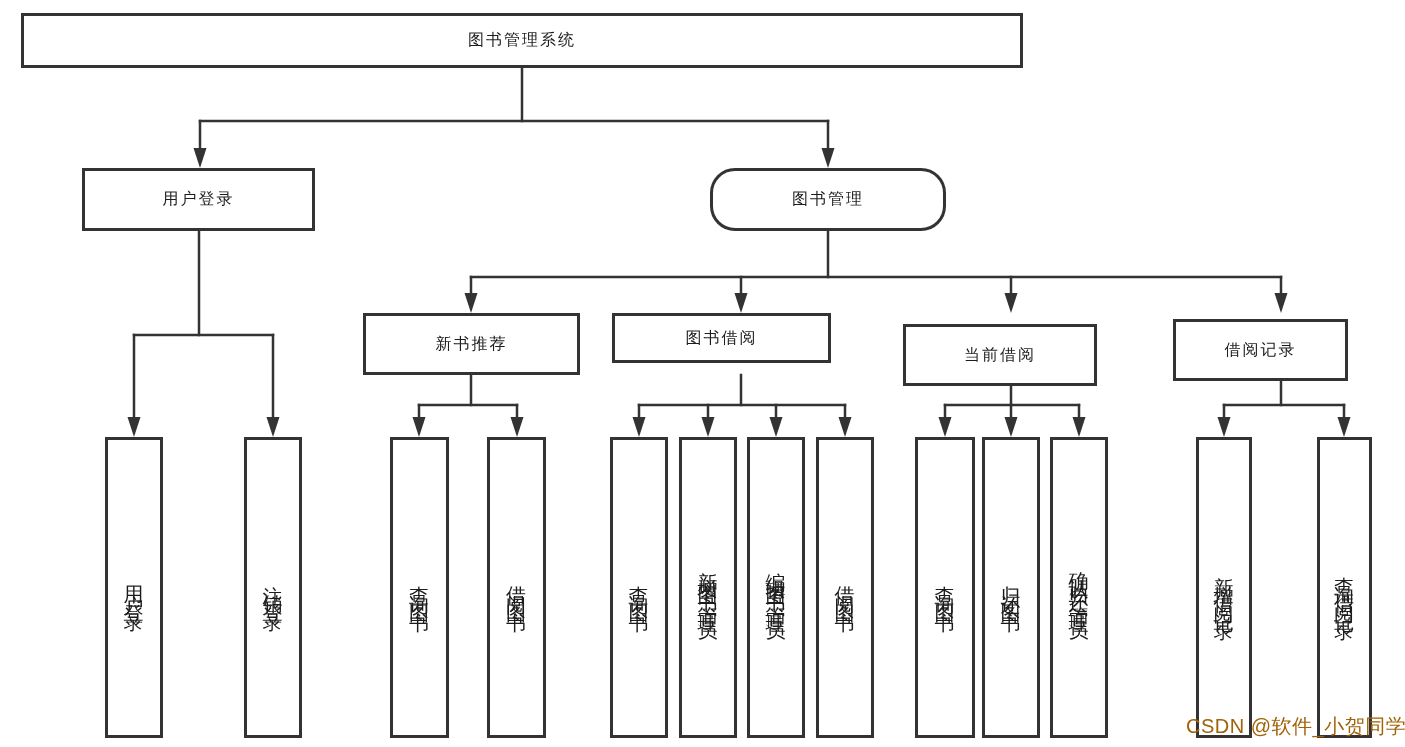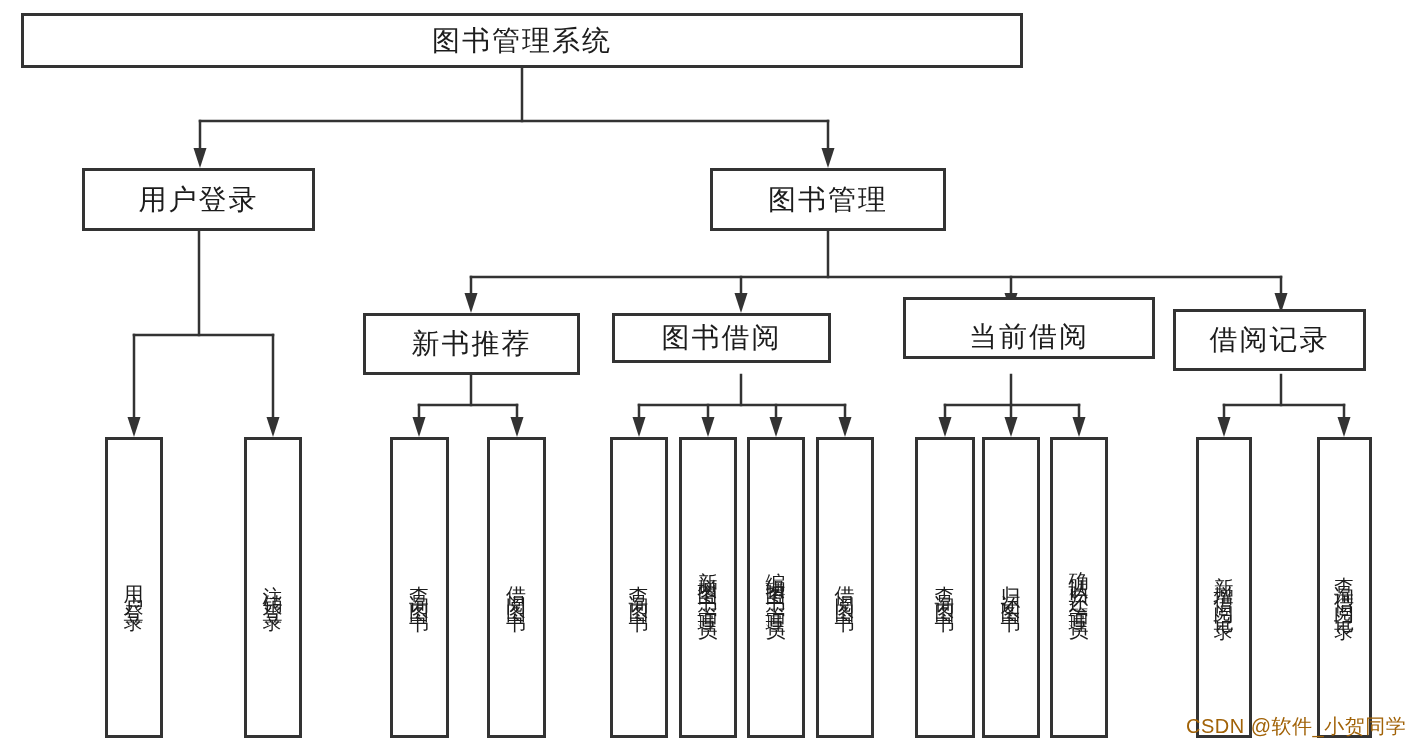--- a/index.html
+++ b/index.html
@@ -14,21 +14,21 @@
   .node{
     position:absolute;
     box-sizing:border-box;
     background:#ffffff;
     border:3px solid #333333;
     display:flex;align-items:center;justify-content:center;
     z-index:2;
     color:#1c1c1c;
   }
   .hlabel{
-    font-size:28px;
+    font-size:16px;
     letter-spacing:2px;
     white-space:nowrap;
     color:#1c1c1c;
   }
   .leaf{top:437px;height:301px;}
   .vlabel{
     writing-mode:vertical-rl;
     text-orientation:mixed;
     font-size:20px;
     letter-spacing:9px;
@@ -130,34 +130,34 @@
     </g>
   </svg>
 
   <div class="node" style="left:21px;top:13px;width:1002px;height:55px;">
     <span class="hlabel">图书管理系统</span>
   </div>
 
   <div class="node" style="left:82px;top:168px;width:233px;height:63px;">
     <span class="hlabel">用户登录</span>
   </div>
-  <div class="node" style="left:710px;top:168px;width:236px;height:63px;">
+  <div class="node" style="left:710px;top:168px;width:236px;height:63px;border-radius:25px;">
     <span class="hlabel">图书管理</span>
   </div>
 
   <div class="node" style="left:363px;top:313px;width:217px;height:62px;text-align:center;">
     <span class="hlabel">新书推荐</span>
   </div>
   <div class="node" style="left:612px;top:313px;width:219px;height:50px;">
     <span class="hlabel">图书借阅</span>
   </div>
-  <div class="node" style="left:903px;top:297px;width:252px;height:62px;align-items:flex-end;">
+  <div class="node" style="left:903px;top:324px;width:194px;height:62px;">
     <span class="hlabel">当前借阅</span>
   </div>
-  <div class="node" style="left:1173px;top:309px;width:193px;height:62px;">
+  <div class="node" style="left:1173px;top:319px;width:175px;height:62px;">
     <span class="hlabel">借阅记录</span>
   </div>
 
   <div class="node leaf" style="left:105px;width:58px;">
     <span class="vlabel">用户登录</span>
   </div>
   <div class="node leaf" style="left:244px;width:58px;">
     <span class="vlabel">注销登录</span>
   </div>
 

